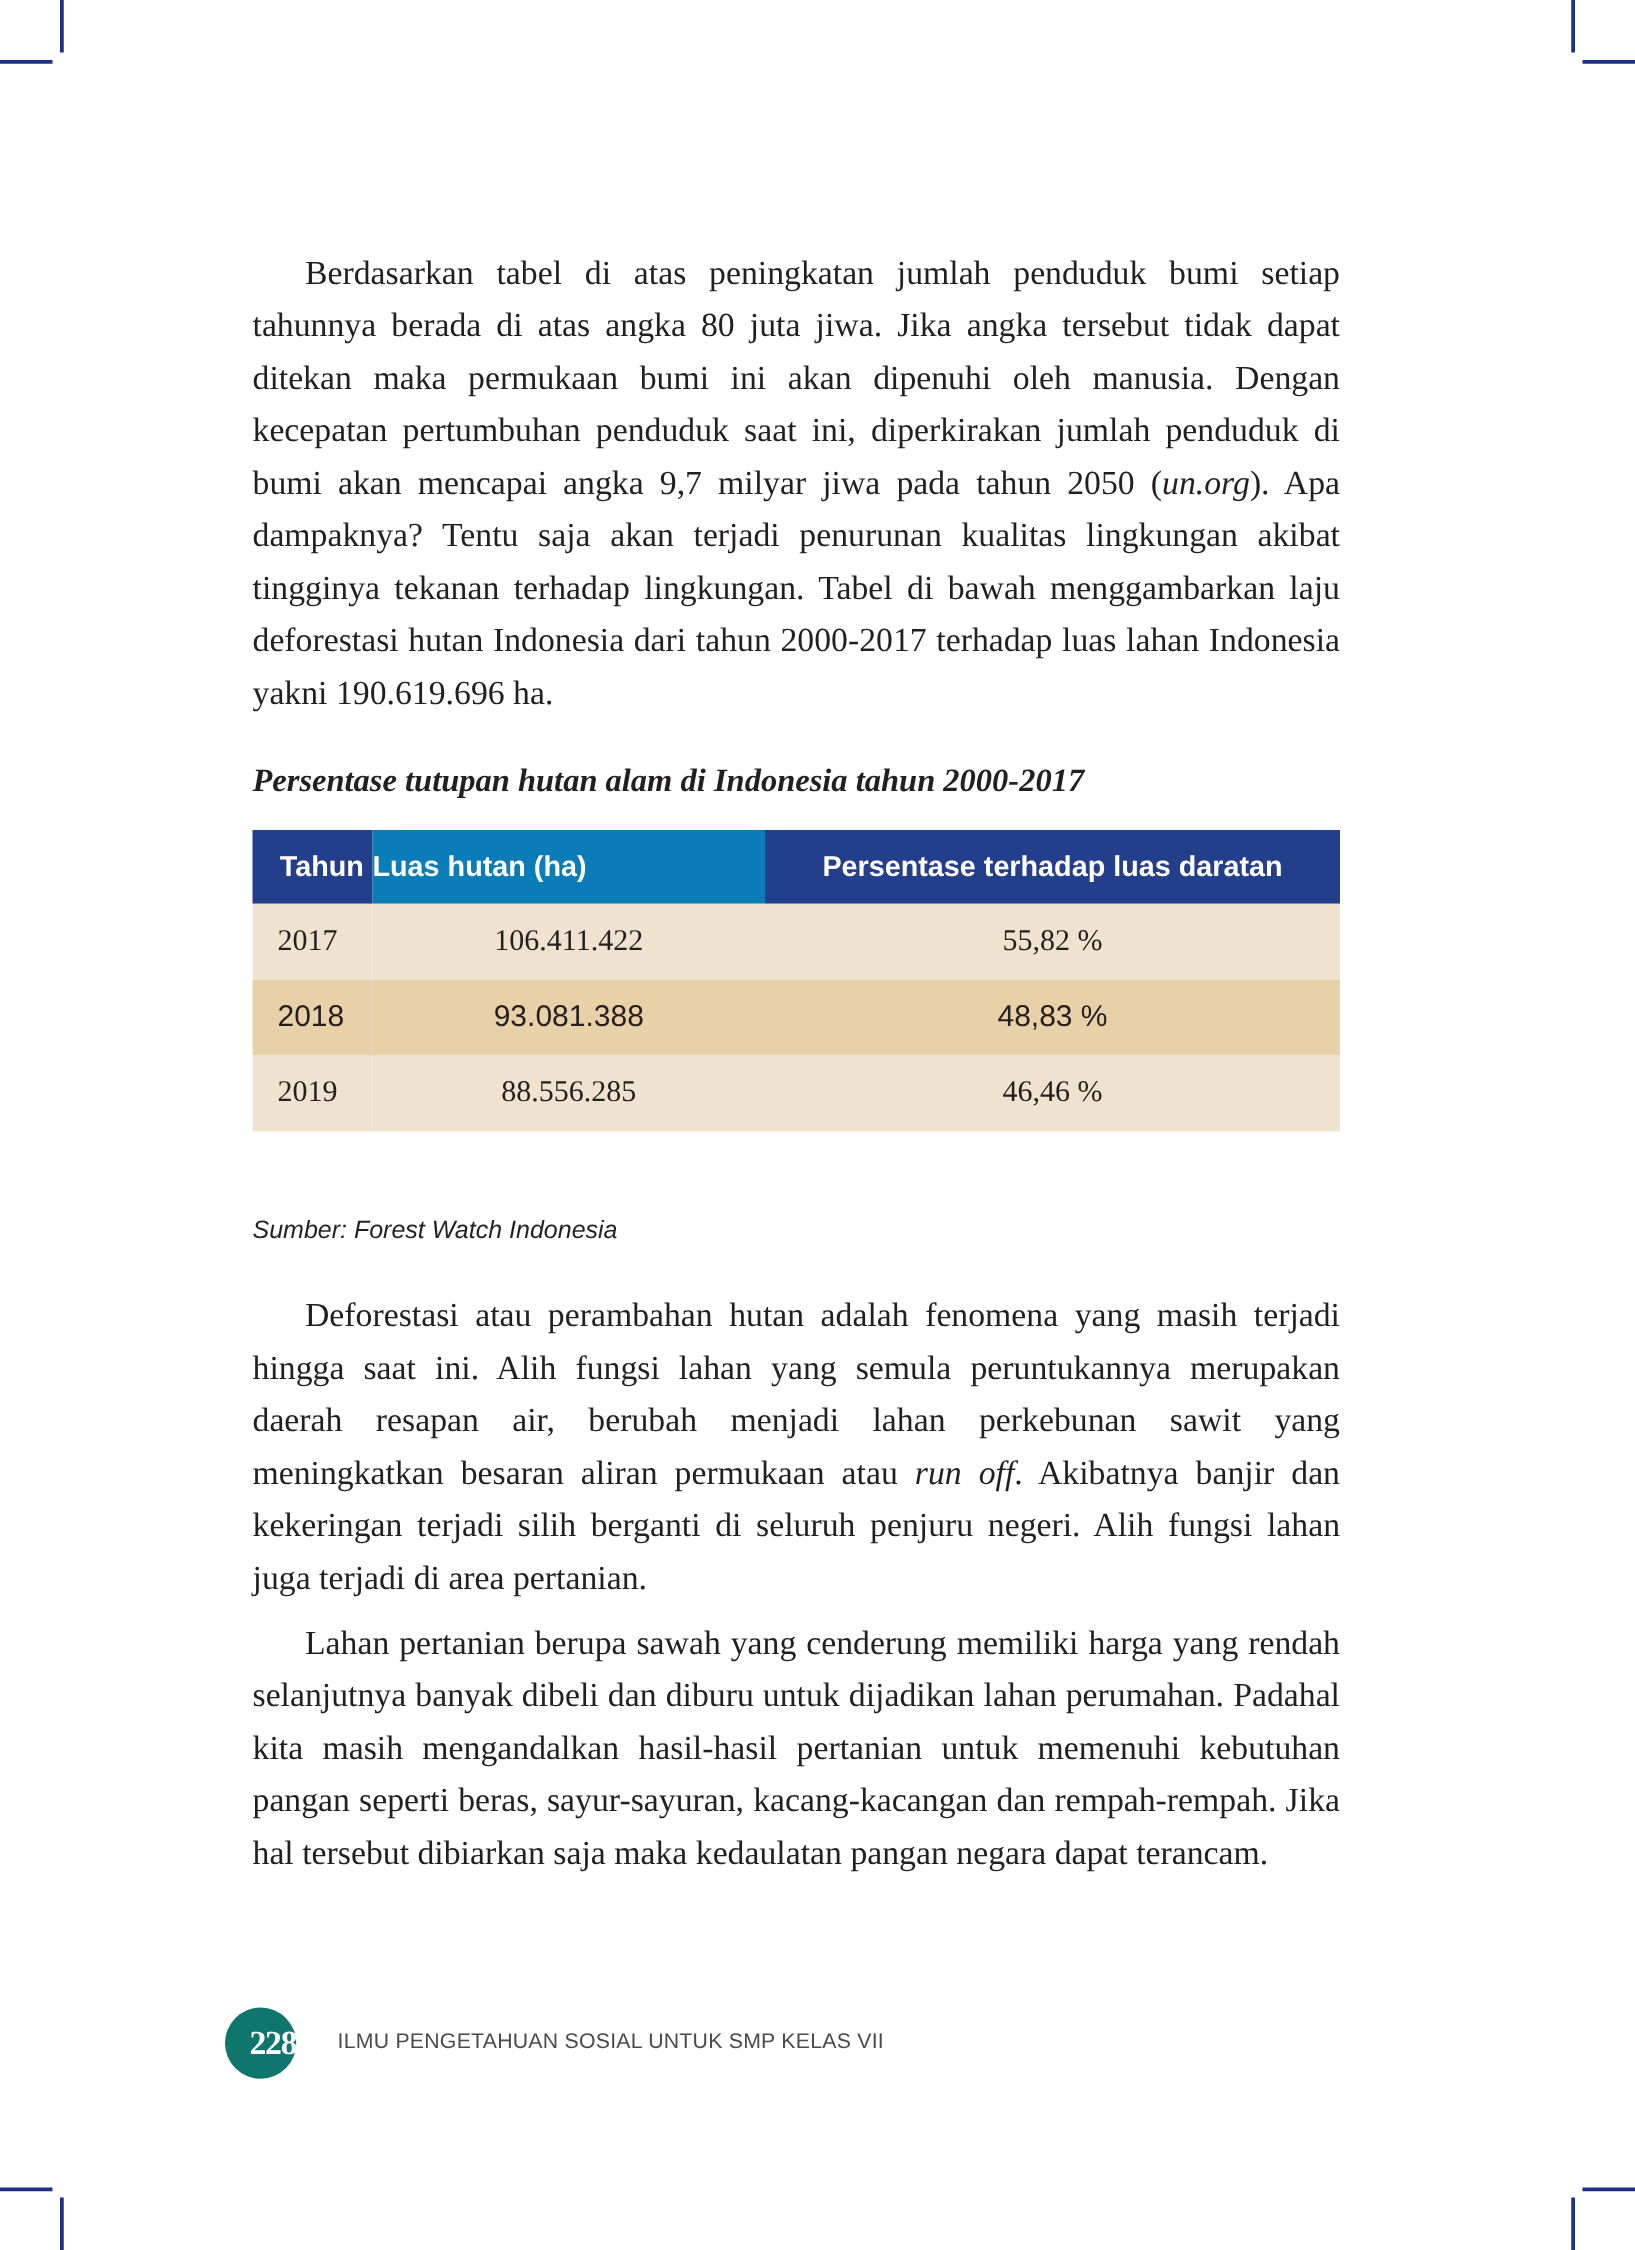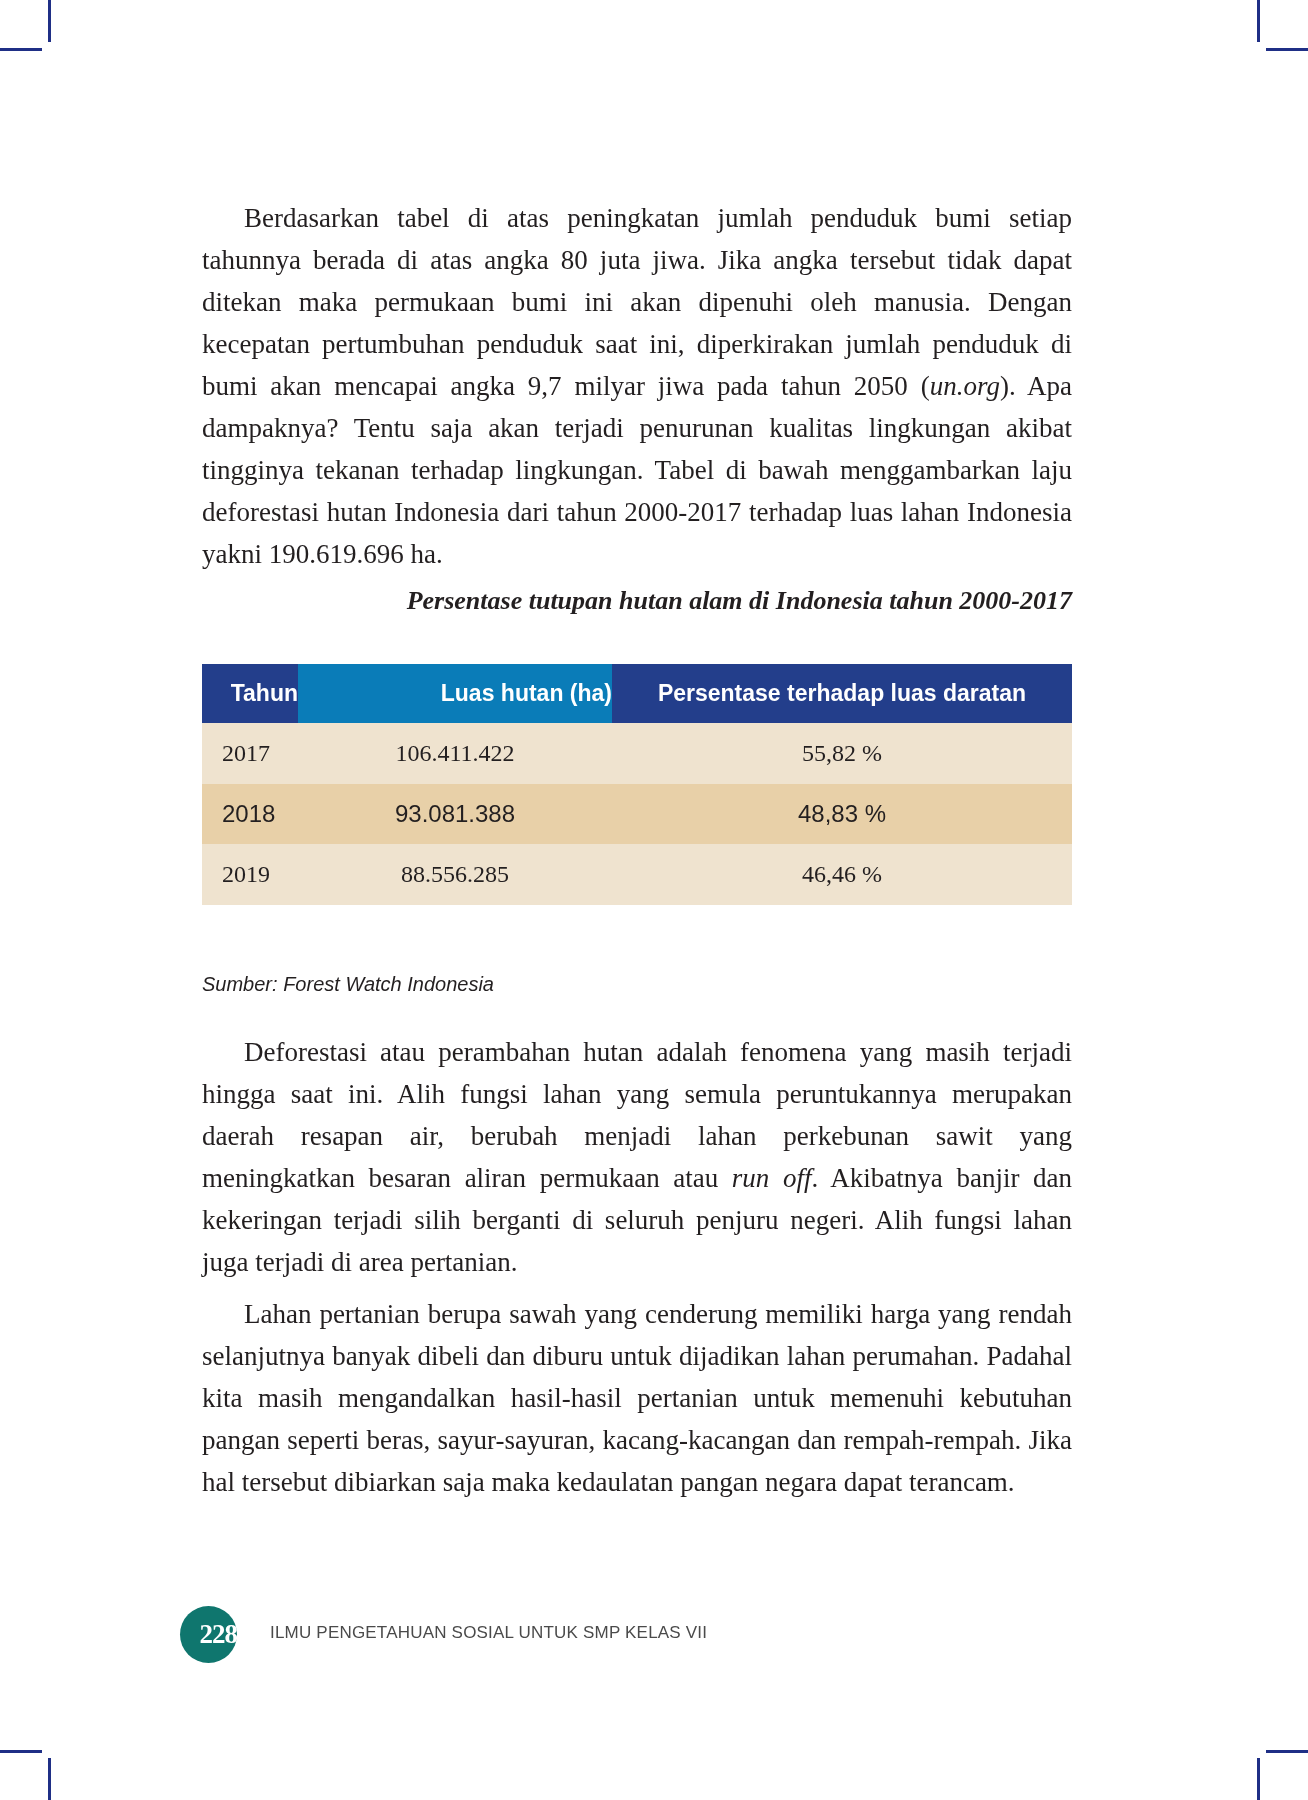--- a/index.html
+++ b/index.html
@@ -11,35 +11,35 @@
     .crop { position: absolute; background: #1f2f86; }
     .para {
       position: absolute; left: 202px; width: 870px;
       font-family: "Liberation Serif", serif;
       font-size: 27px; line-height: 42px;
       text-align: justify; text-indent: 42px; margin: 0;
       color: #231f20;
     }
     .para i { font-style: italic; }
     .caption {
-      position: absolute; left: 202px; width: 870px; top: 581px;
-      text-align: right;
+      position: absolute; left: 202px; width: 870px; top: 605px;
+      text-align: left;
       font-family: "Liberation Serif", serif; font-style: italic; font-weight: bold;
       font-size: 26px; line-height: 40px; color: #231f20;
     }
     table.data {
       position: absolute; left: 202px; top: 664px; width: 870px;
       border-collapse: collapse;
       font-family: "Liberation Sans", sans-serif;
     }
     table.data th {
       height: 59px; color: #ffffff; font-size: 23px; font-weight: bold; padding: 0;
     }
-    table.data th.c1 { width: 96px; background: #233e8b; text-align: right; padding-left: 15px; box-sizing: border-box; margin-top: 16px; }
-    table.data th.c2 { width: 314px; background: #0a7cb8; text-align: right; margin-top: 40px; }
+    table.data th.c1 { width: 96px; background: #233e8b; text-align: center; padding-left: 15px; box-sizing: border-box; margin-top: 16px; }
+    table.data th.c2 { width: 314px; background: #0a7cb8; text-align: left; margin-top: 40px; }
     table.data th.c3 { background: #233e8b; text-align: center; }
     table.data td {
       height: 60.5px; font-size: 24px; color: #231f20; padding: 0;
     }
     table.data td.c1 { padding-left: 20px; }
     table.data td.c2 { text-align: center; }
     table.data td.c3 { text-align: center; }
     table.data tr.light td { background: #efe3cf; font-family: Liberation Serif, serif; }
     table.data tr.dark td { background: #e8d0a8; }
     .source {

